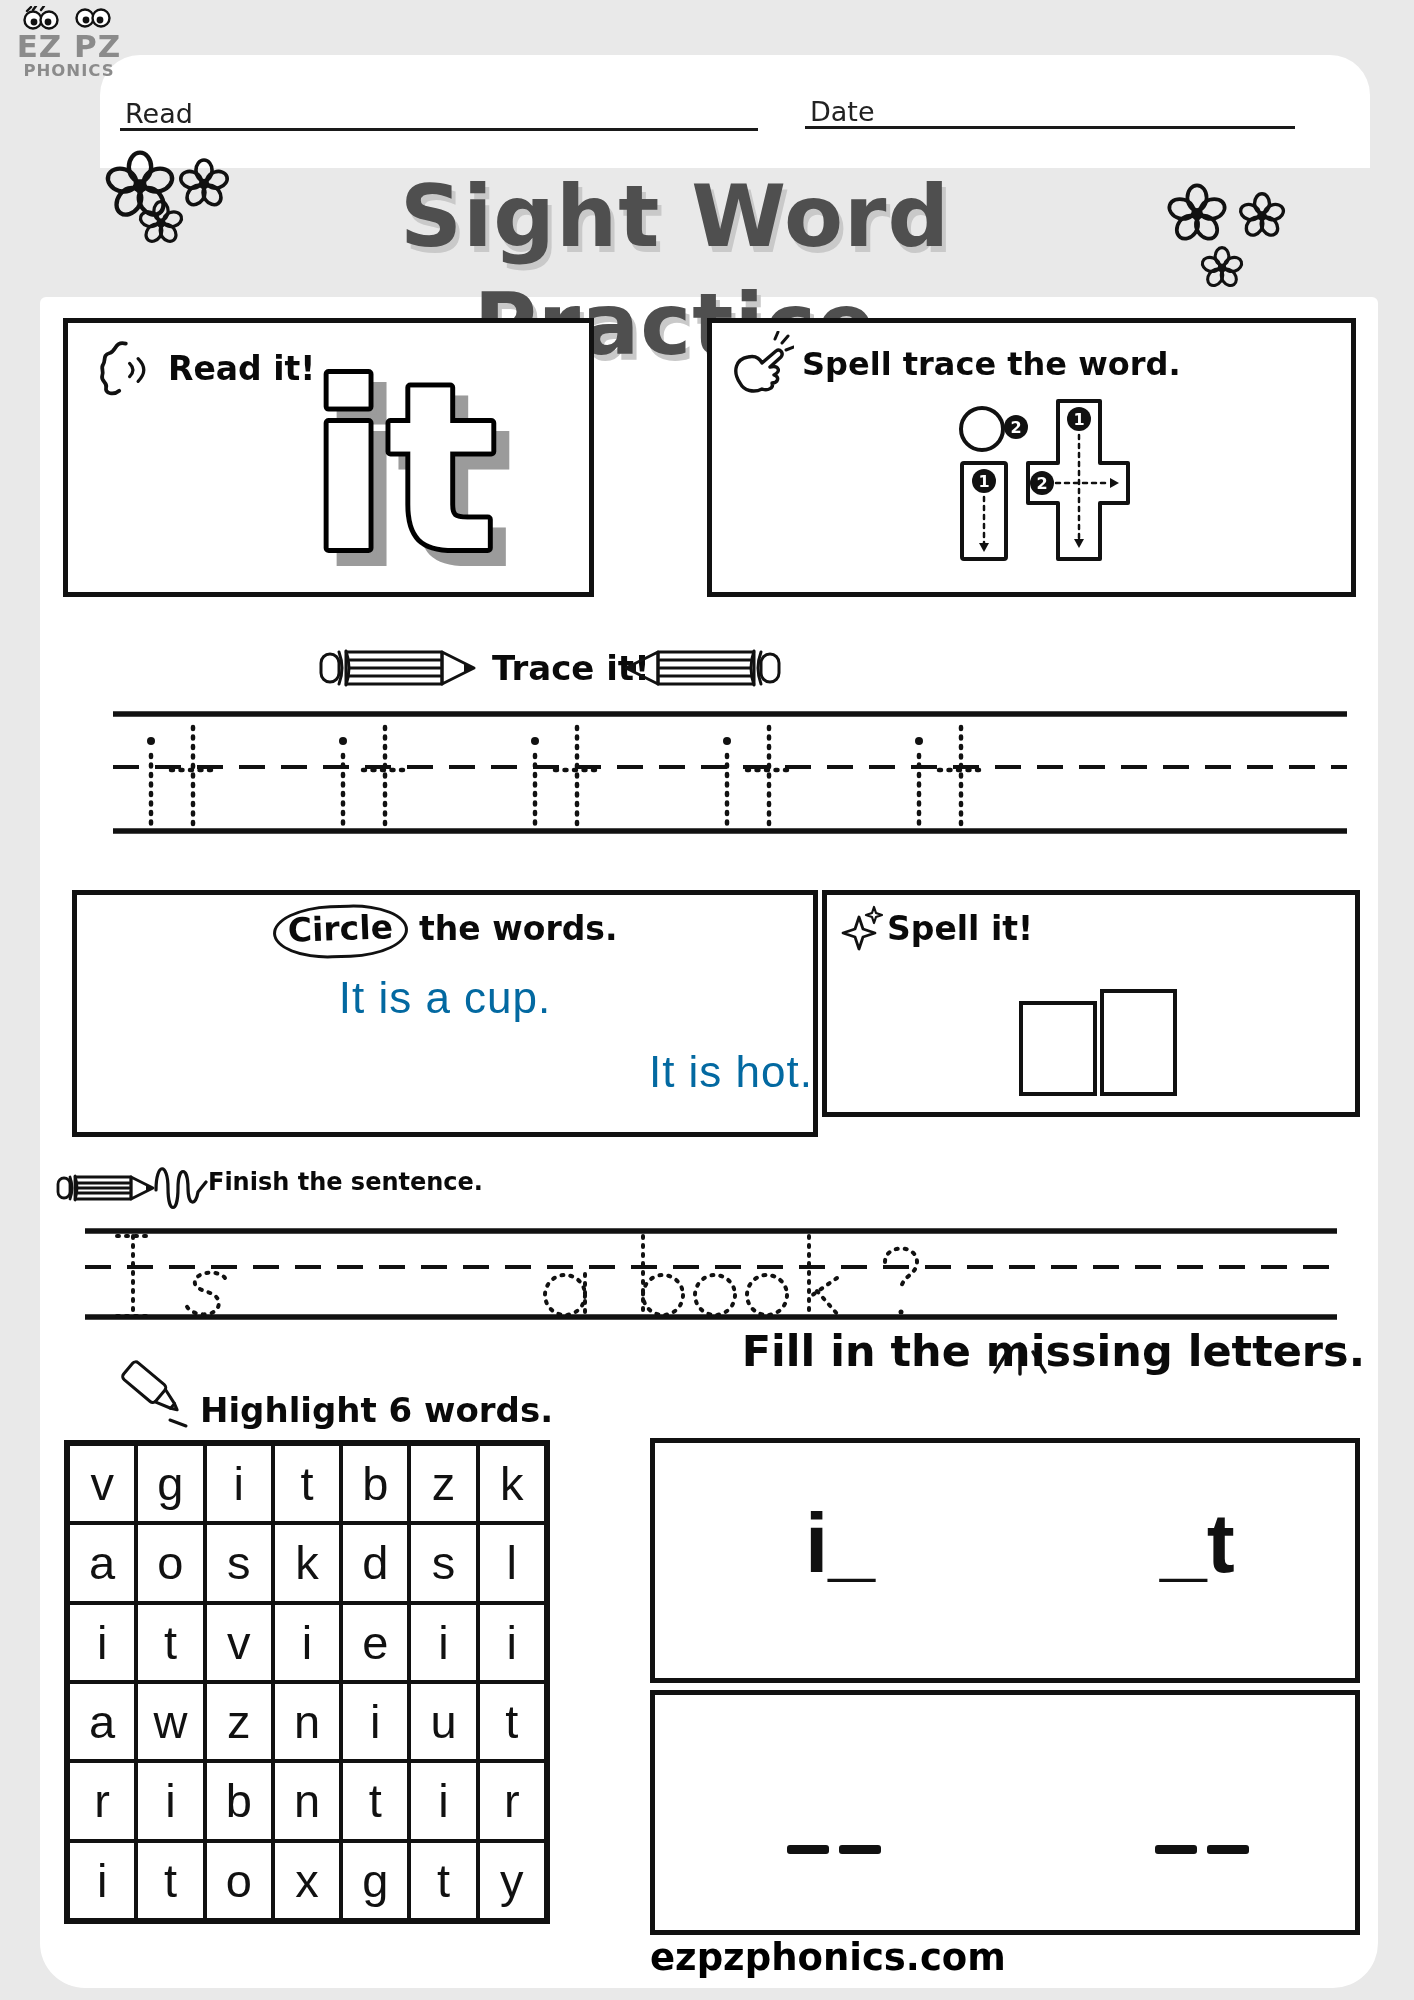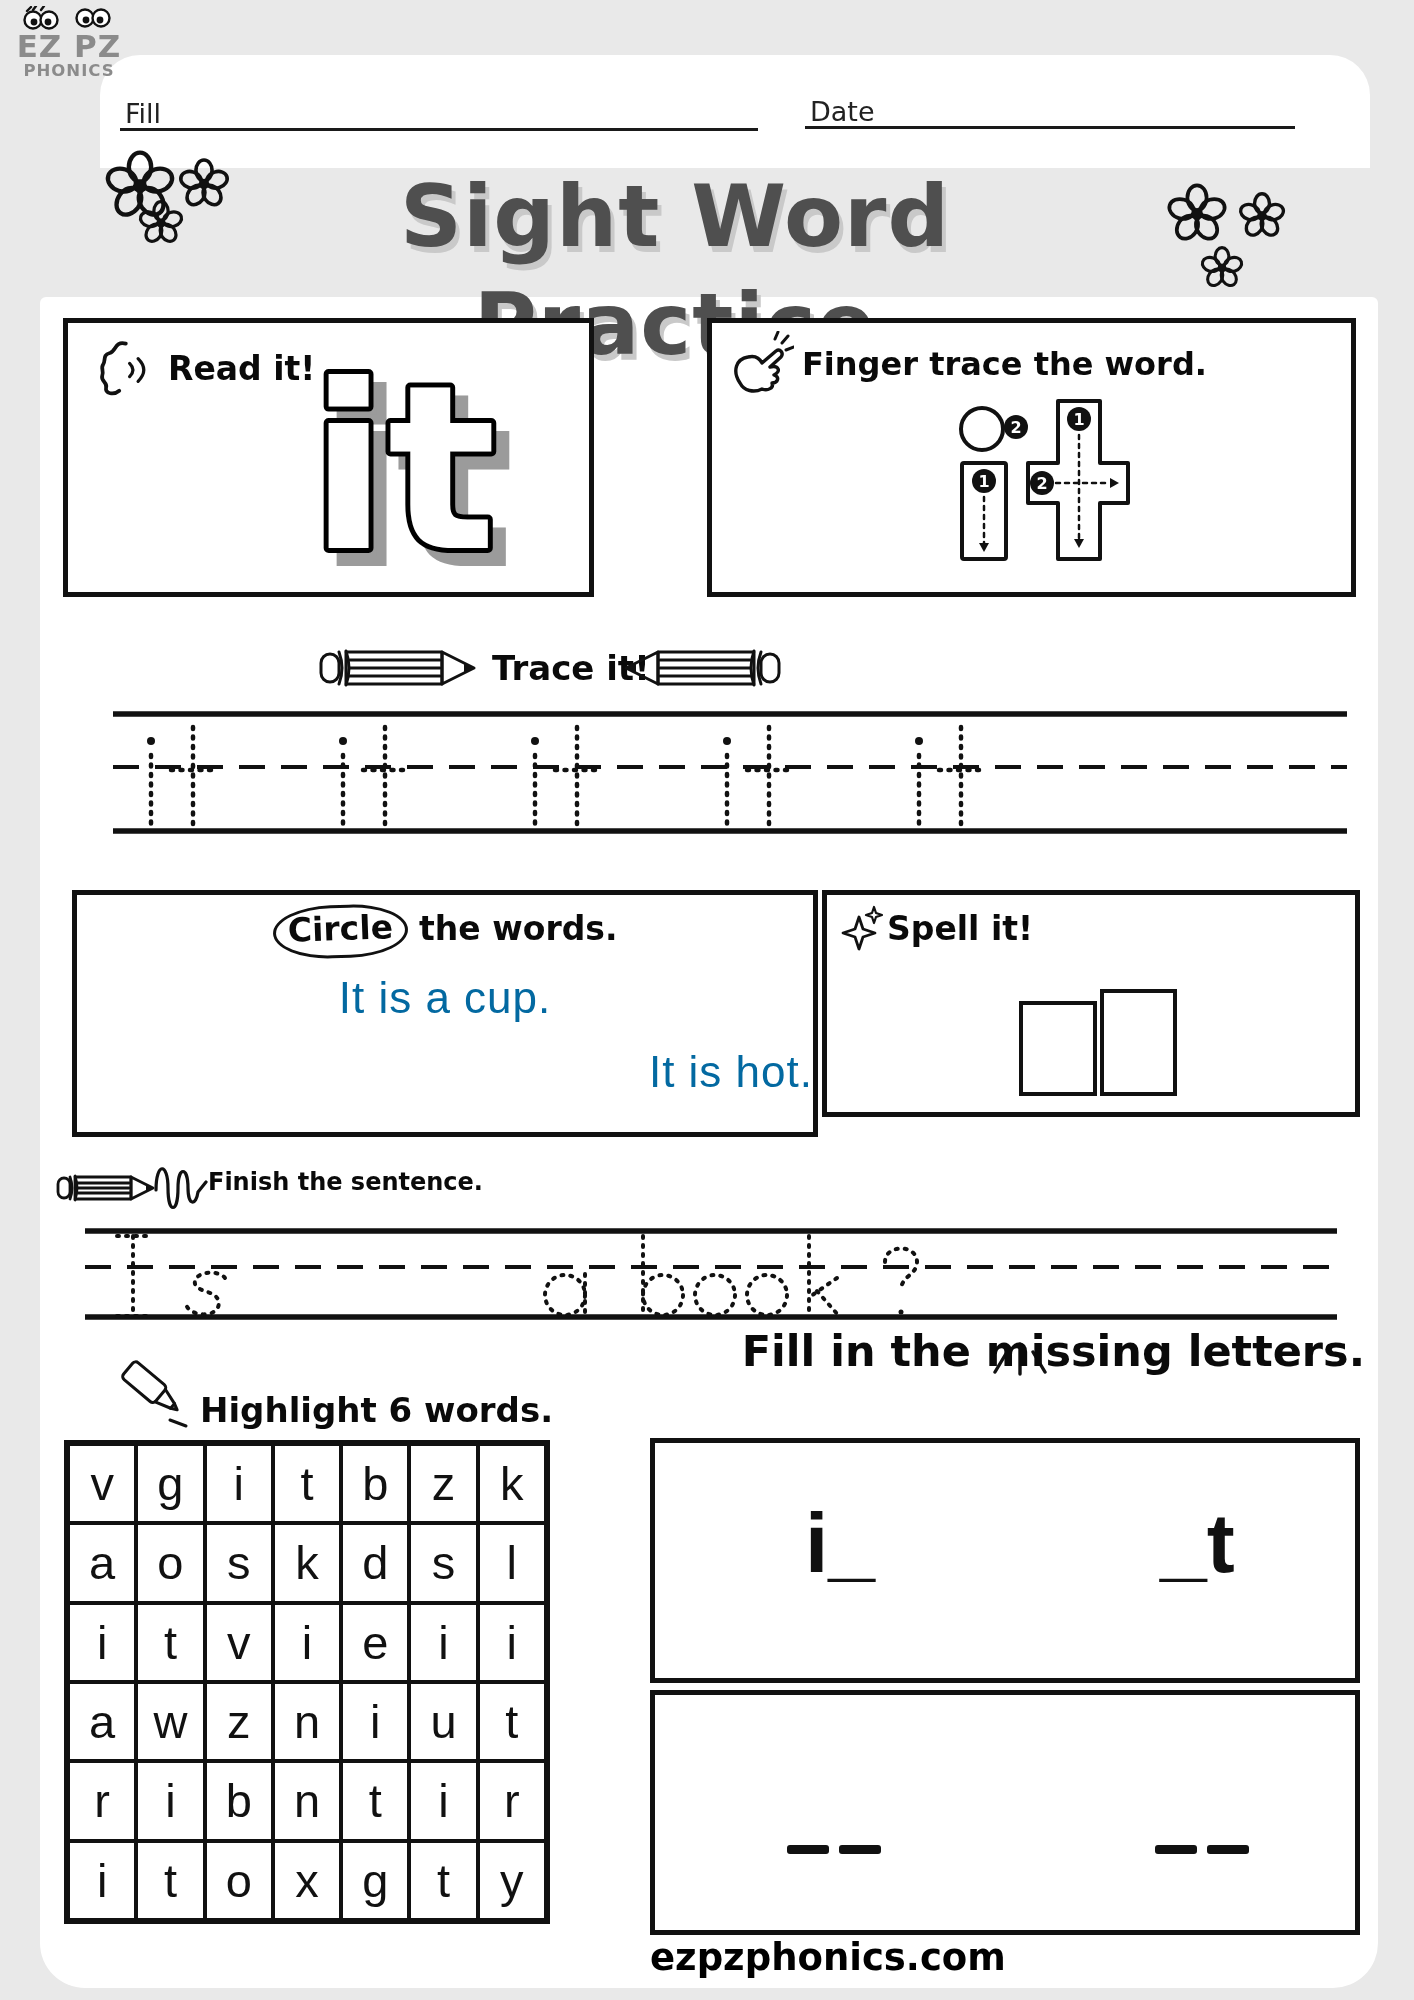--- a/index.html
+++ b/index.html
@@ -66,21 +66,21 @@
     </g>
     <circle cx="13" cy="16" r="3.4" fill="#111"></circle>
     <circle cx="27" cy="16" r="3.4" fill="#111"></circle>
     <circle cx="65" cy="14" r="3.4" fill="#111"></circle>
     <circle cx="79" cy="14" r="3.4" fill="#111"></circle>
   </svg>
   <div class="logo-top">EZ PZ</div>
   <div class="logo-bottom">PHONICS</div>
 </div>
 
-<div class="abs hdr-label" style="left:125px; top:98px;">Fill</div>
+<div class="abs hdr-label" style="left:125px; top:98px;">Read</div>
 <div class="abs write-line" style="left:120px; top:95px; width:638px; height:36px;"><span></span></div>
 <div class="abs hdr-label" style="left:810px; top:96px;">Date</div>
 <div class="abs write-line" style="left:805px; top:93px; width:490px; height:36px;"><span></span></div>
 
 <div class="abs title">Sight Word Practice</div>
 
 <svg class="abs" style="left:104px; top:150px;" width="72" height="72" viewBox="0 0 40 40">
   <g class="stroke-ink" stroke-width="2.4" fill="#fff">
     <ellipse cx="20" cy="9.5" rx="6.2" ry="8"></ellipse>
       <ellipse cx="20" cy="9.5" rx="6.2" ry="8" transform="rotate(72 20 20)"></ellipse>
@@ -152,21 +152,21 @@
     <text x="203" y="218" text-anchor="middle" font-family="DejaVu Sans" font-weight="bold" font-size="228" fill="#9b9b9b" stroke="#9b9b9b" stroke-width="10">it</text>
     <text x="190" y="205" text-anchor="middle" font-family="DejaVu Sans" font-weight="bold" font-size="228" fill="#ffffff" stroke="#000" stroke-width="10" paint-order="stroke" stroke-linejoin="round">it</text>
   </svg>
 </div>
 
 <div class="abs wbox" style="left:707px; top:318px; width:649px; height:279px;">
   <svg class="abs" style="left:16px; top:8px;" width="66" height="62" viewBox="0 0 66 62">
     <path class="stroke-ink" stroke-width="3.4" fill="#fff" d="M12,52 C4,40 8,28 20,26 C28,24 32,28 34,32 L48,20 C52,17 56,22 53,26 L42,36 C50,34 54,40 46,44 C52,46 50,52 44,52 C46,57 40,60 34,58 C26,62 16,60 12,52 Z"></path>
     <path class="stroke-ink" stroke-width="3" d="M54,12 L60,5 M58,19 L66,16 M47,8 L50,1"></path>
   </svg>
-  <div class="abs sec-heading" style="left:90px; top:22px; font-size:32px;">Finger trace the word.</div>
+  <div class="abs sec-heading" style="left:90px; top:22px; font-size:32px;">Spell trace the word.</div>
   <svg class="abs" style="left:238px; top:74px;" width="200" height="175" viewBox="0 0 200 175">
 
     <circle cx="32" cy="32" r="21" class="stroke-ink" stroke-width="4" fill="#fff"></circle>
     <circle cx="66" cy="30" r="12" fill="#111"></circle>
     <text x="66" y="36" text-anchor="middle" font-size="16" font-weight="bold" fill="#fff">2</text>
 
     <rect x="12" y="66" width="44" height="96" rx="2" class="stroke-ink" stroke-width="4" fill="#fff"></rect>
     <circle cx="34" cy="84" r="12" fill="#111"></circle>
     <text x="34" y="90" text-anchor="middle" font-size="16" font-weight="bold" fill="#fff">1</text>
     <path d="M34,100 V146" class="stroke-ink" stroke-width="2.5" stroke-dasharray="4 5"></path>

